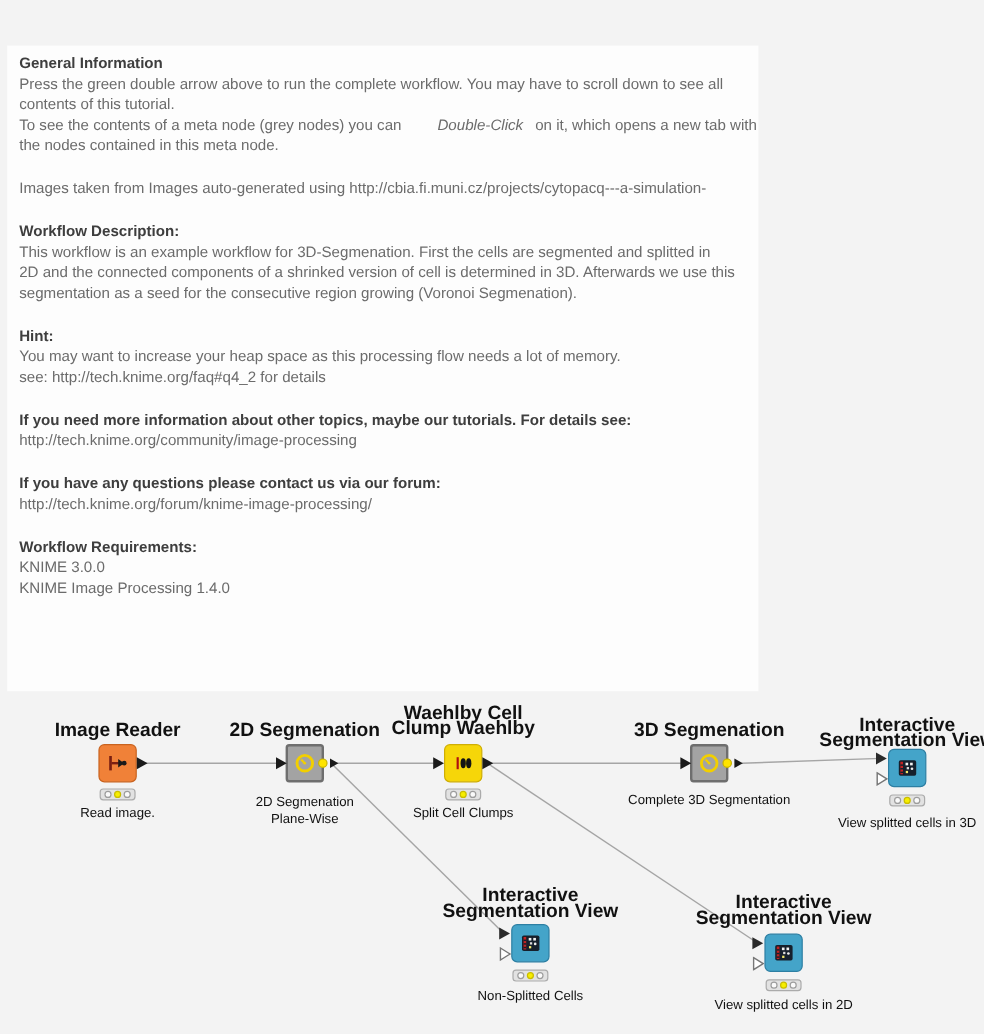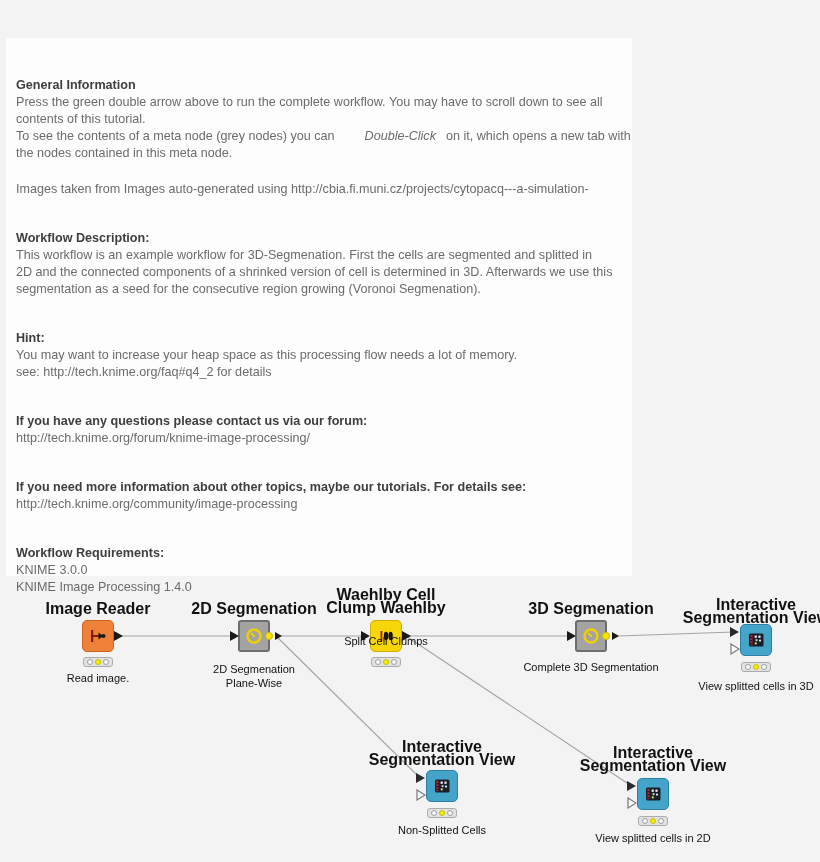--- a/index.html
+++ b/index.html
@@ -11,21 +11,21 @@
   
   .info-panel{
     position:absolute;left:6px;top:38px;width:626px;height:538px;
     background:#fdfdfd;box-sizing:border-box;
     padding:7px 8px 0 10px;
     font-size:12.6px;color:#6b6b6b;
   }
   .para{margin-top:19px;}
   .para:first-child{margin-top:0;}
   .line{line-height:17px;white-space:nowrap;}
-  .heading{font-weight:bold;color:#3e3e3e;margin-top:32px;}
+  .heading{font-weight:bold;color:#3e3e3e;}
   .it{font-style:italic;margin:0 10px 0 30px;}
   
   .edges{position:absolute;left:0;top:0;width:820px;height:862px;}
   .edges line{stroke:#a5a5a5;stroke-width:1.2;}
   .node{
     position:absolute;width:32px;height:32px;border-radius:5px;box-sizing:border-box;
     display:flex;align-items:center;justify-content:center;
   }
   .node.orange{background:#f08138;border:1px solid #c9631f;}
   .node.gray{background:#a3a3a3;border:2px solid #6e6e6e;border-radius:3px;}
@@ -79,26 +79,26 @@
     <div class="line">This workflow is an example workflow for 3D-Segmenation. First the cells are segmented and splitted in</div>
     <div class="line">2D and the connected components of a shrinked version of cell is determined in 3D. Afterwards we use this</div>
     <div class="line">segmentation as a seed for the consecutive region growing (Voronoi Segmenation).</div>
   </div>
   <div class="para">
     <div class="line heading">Hint:</div>
     <div class="line">You may want to increase your heap space as this processing flow needs a lot of memory.</div>
     <div class="line">see: http://tech.knime.org/faq#q4_2 for details</div>
   </div>
   <div class="para">
+    <div class="line heading">If you need more information about other topics, maybe our tutorials. For details see:</div>
+    <div class="line">http://tech.knime.org/community/image-processing</div>
+  </div>
+  <div class="para">
     <div class="line heading">If you have any questions please contact us via our forum:</div>
     <div class="line">http://tech.knime.org/forum/knime-image-processing/</div>
-  </div>
-  <div class="para">
-    <div class="line heading">If you need more information about other topics, maybe our tutorials. For details see:</div>
-    <div class="line">http://tech.knime.org/community/image-processing</div>
   </div>
   <div class="para">
     <div class="line heading">Workflow Requirements:</div>
     <div class="line">KNIME 3.0.0</div>
     <div class="line">KNIME Image Processing 1.4.0</div>
   </div>
 </div>
 
 <svg class="edges" xmlns="http://www.w3.org/2000/svg">
   <line x1="118" y1="636" x2="234" y2="636"></line>
@@ -153,21 +153,21 @@
     <ellipse cx="14.6" cy="10" rx="2.2" ry="4.2" fill="#141414"></ellipse>
   </svg>
   <span class="tri-in"></span>
   <span class="tri-out"></span>
 </div>
 <div class="tlight" style="left:371px;top:657px;">
   <span class="tdot unlit"></span>
     <span class="tdot lit"></span>
     <span class="tdot unlit"></span>
 </div>
-<div class="nlabel" style="left:386px;top:634px;">Split Cell Clumps</div>
+<div class="nlabel" style="left:386px;top:671px;">Split Cell Clumps</div>
 
 <div class="ntitle" style="left:591px;top:602px;">3D Segmenation</div>
 <div class="node gray" style="left:575px;top:620px;">
   <svg width="20" height="20" viewBox="0 0 20 20">
     <circle cx="10" cy="10" r="6.5" fill="none" stroke="#f2cf00" stroke-width="2.4"></circle>
     <line x1="10" y1="10" x2="7" y2="7" stroke="#f2cf00" stroke-width="1.8"></line>
     <circle cx="10" cy="10" r="1.1" fill="#f2cf00"></circle>
   </svg>
   <span class="tri-in"></span>
   <span class="port-dot"></span>

